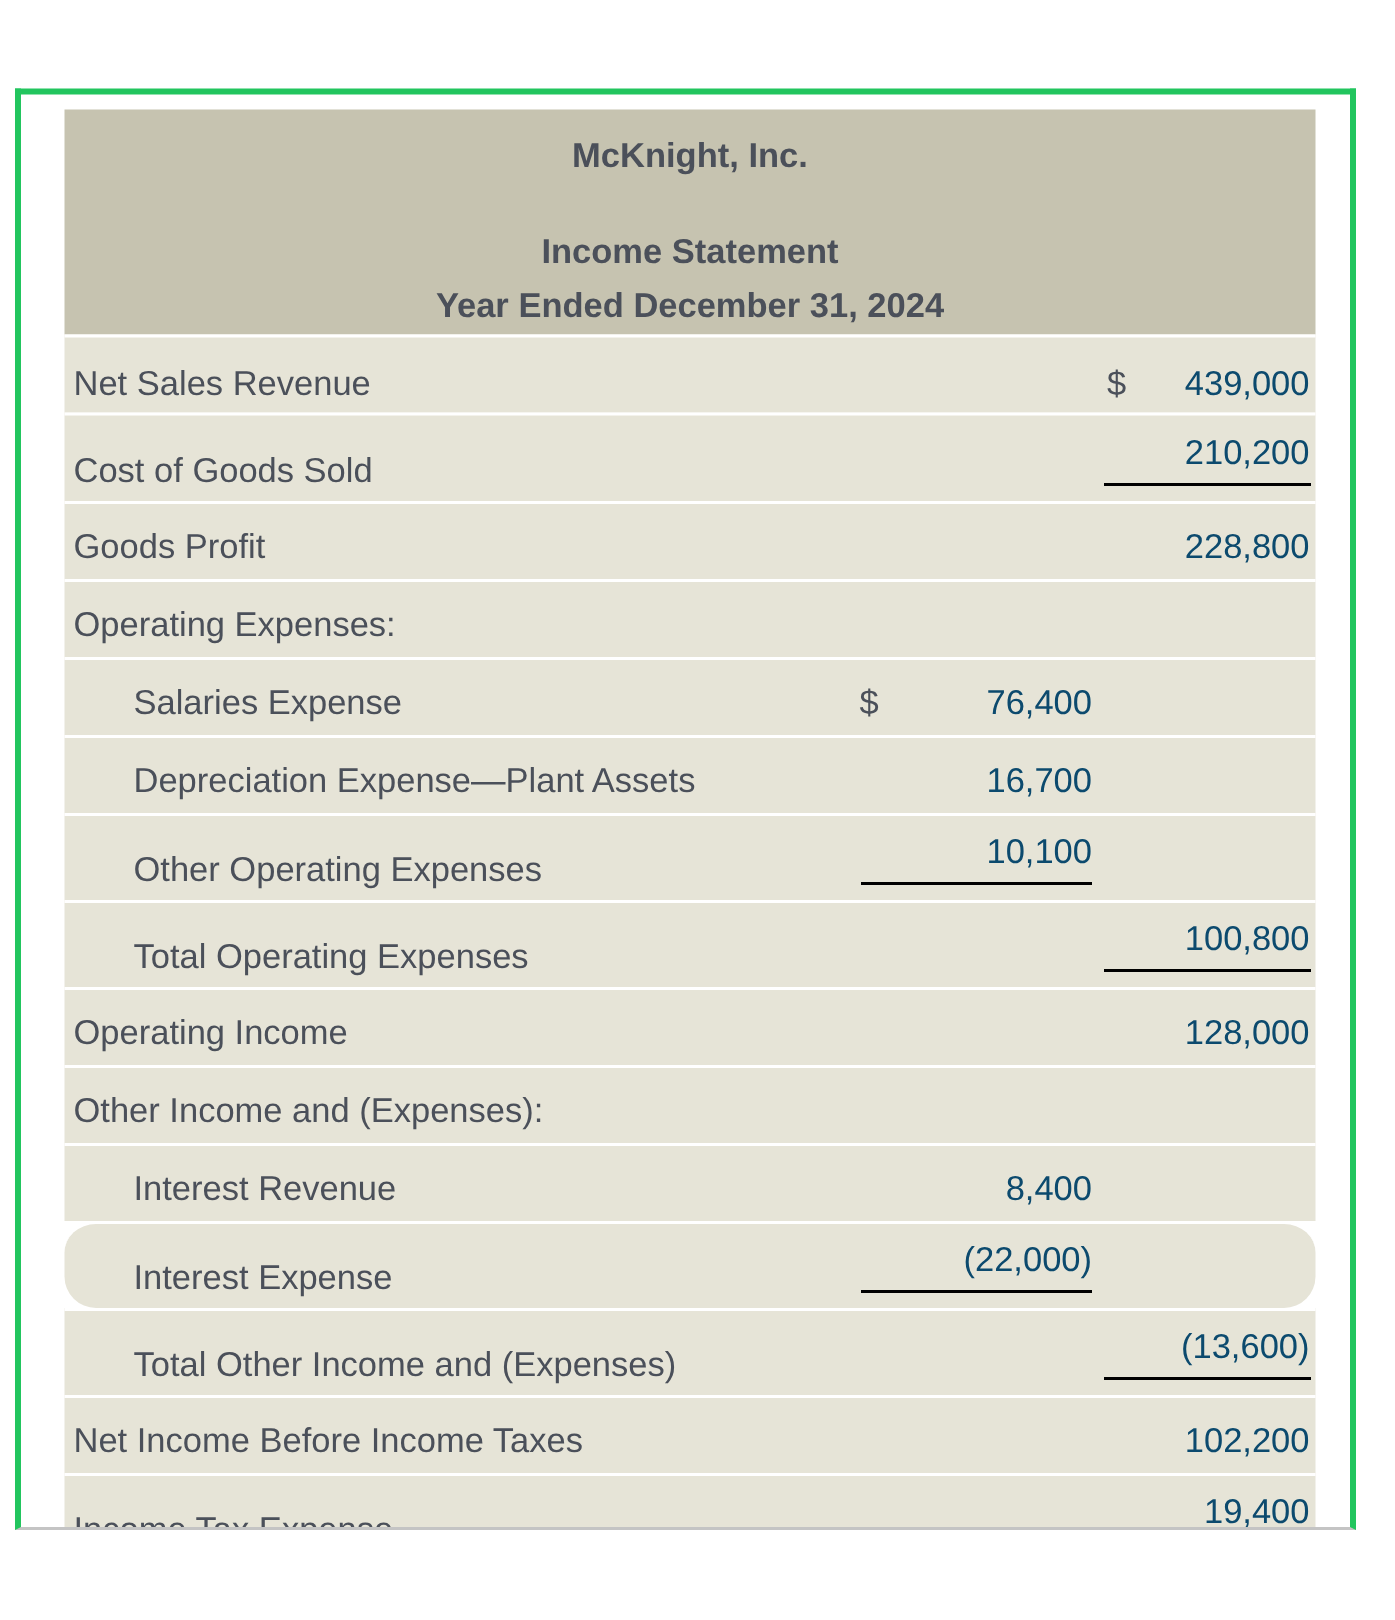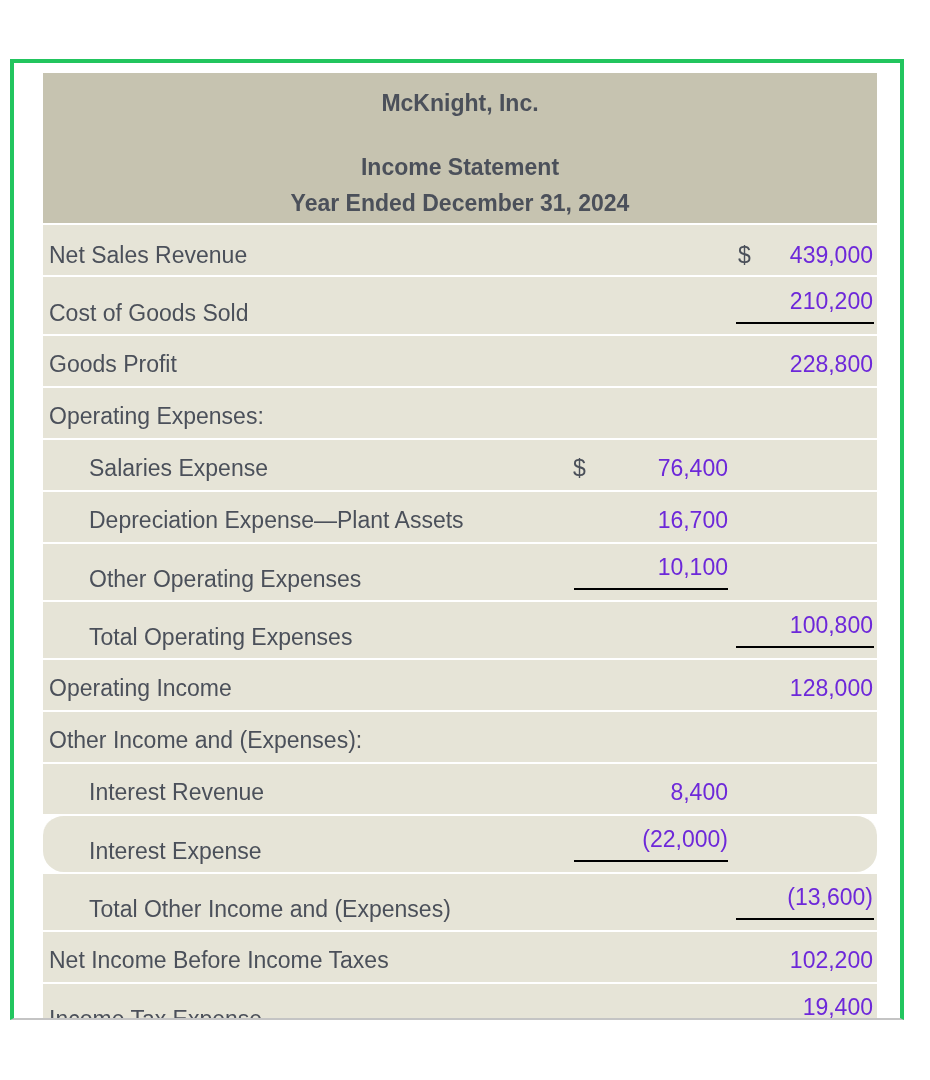--- a/index.html
+++ b/index.html
@@ -9,21 +9,21 @@
            border: 4px solid #22c55e; border-bottom: 2px solid #c4c4c4; box-sizing: border-box;
            overflow: hidden; background: #ffffff; }
   .statement { position: absolute; left: 29px; top: 10px; width: 834px; }
   .header { background: #c6c3b0; height: 150px; position: relative; }
   .header .line { position: absolute; left: 0; width: 834px; text-align: center;
                   font-weight: bold; font-size: 23px; color: #4b505a; }
   .row { position: relative; background: #e6e4d7; border-top: 2px solid #ffffff; box-sizing: border-box; }
   .row .label { position: absolute; font-size: 23px; color: #4b505a; white-space: nowrap; }
   .row .label.l0 { left: 6px; }
   .row .label.l1 { left: 46px; }
-  .row .amt { position: absolute; font-size: 23px; color: #6d28d9; text-align: center; white-space: nowrap; }
+  .row .amt { position: absolute; font-size: 23px; color: #0c4a6e; text-align: center; white-space: nowrap; }
   .row .amt.c1 { right: 149px; }
   .row .amt.c2 { right: 4px; }
   .row .dollar { position: absolute; font-size: 23px; color: #4b505a; }
   .uline { position: absolute; height: 2px; background: #000000; }
   .uline.c1 { left: 531px; width: 154px; }
   .uline.c2 { left: 693px; width: 138px; }
 </style>
 </head>
 <body>
 

